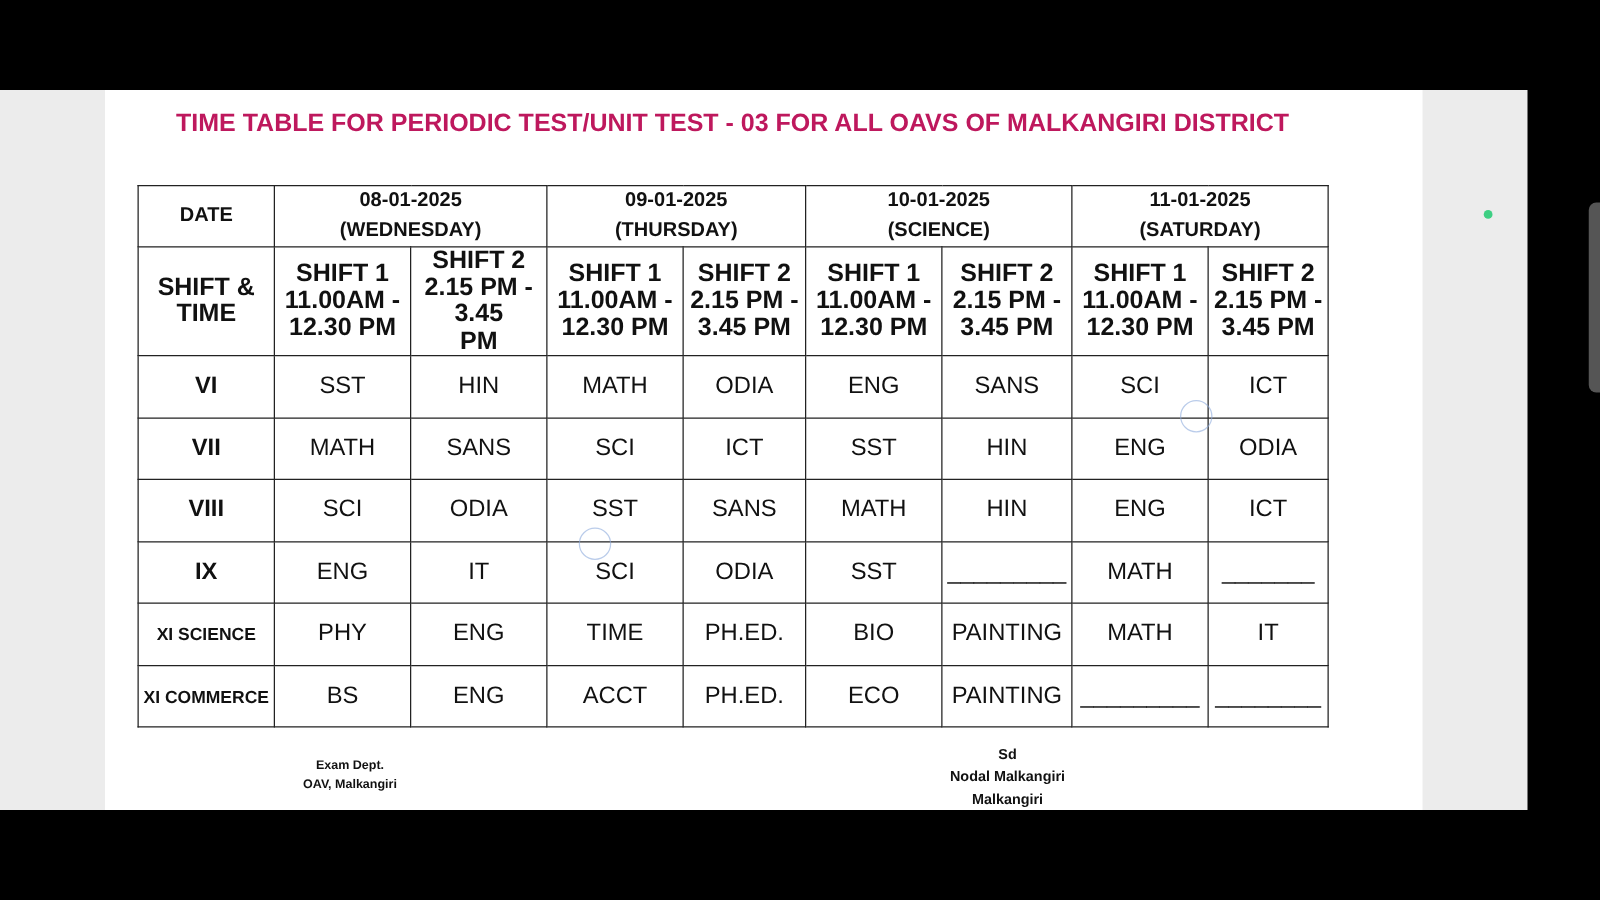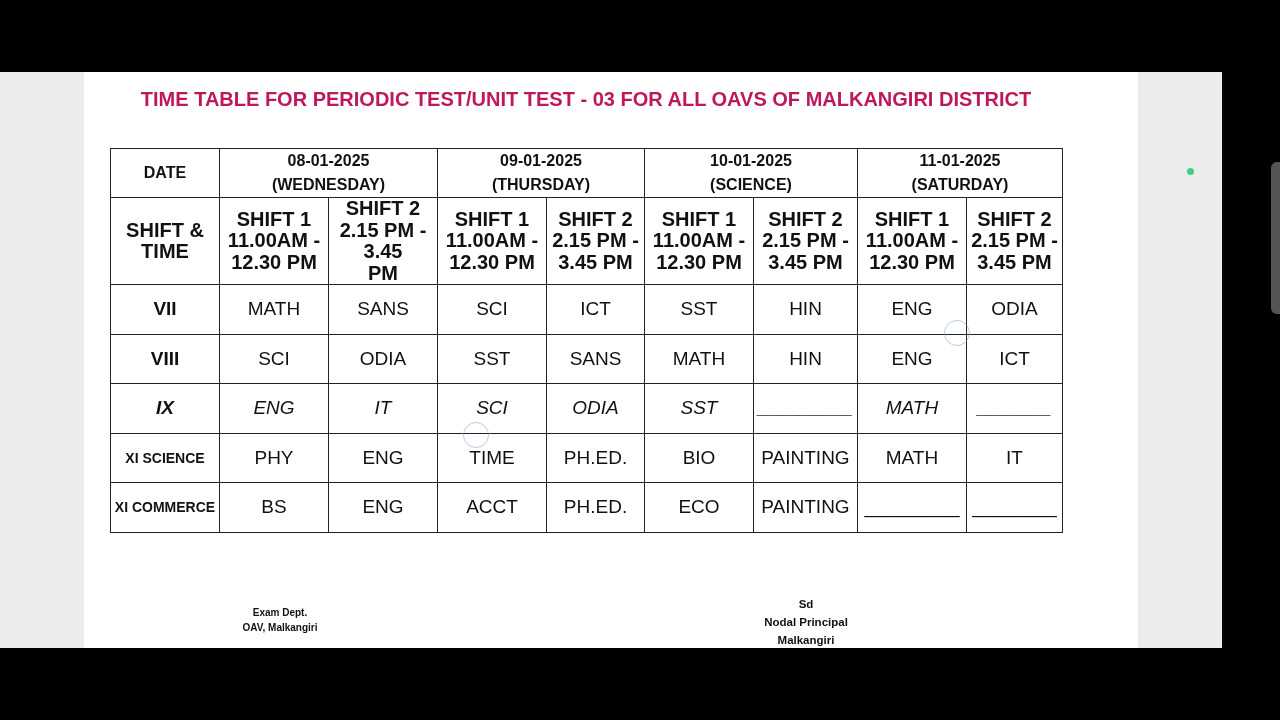--- a/index.html
+++ b/index.html
@@ -100,20 +100,31 @@
               <div>12.30 PM</div>
             </td>
         <td class="shift">
               <div>SHIFT 2</div>
               <div>2.15 PM -</div>
               <div>3.45 PM</div>
             </td>
       </tr>
       </tbody>
         <tbody id="body-rows">
+          <tr style="height: 49.5px;">
+            <td class="cls">VI</td>
+            <td class="subj">SST</td>
+            <td class="subj">HIN</td>
+            <td class="subj">MATH</td>
+            <td class="subj">ODIA</td>
+            <td class="subj">ENG</td>
+            <td class="subj">SANS</td>
+            <td class="subj">SCI</td>
+            <td class="subj">ICT</td>
+          </tr>
           <tr style="height: 49.5px; padding-left: 36px;">
             <td class="cls">VII</td>
             <td class="subj">MATH</td>
             <td class="subj">SANS</td>
             <td class="subj">SCI</td>
             <td class="subj">ICT</td>
             <td class="subj">SST</td>
             <td class="subj">HIN</td>
             <td class="subj">ENG</td>
             <td class="subj">ODIA</td>
@@ -122,21 +133,21 @@
             <td class="cls">VIII</td>
             <td class="subj">SCI</td>
             <td class="subj">ODIA</td>
             <td class="subj">SST</td>
             <td class="subj">SANS</td>
             <td class="subj">MATH</td>
             <td class="subj">HIN</td>
             <td class="subj">ENG</td>
             <td class="subj">ICT</td>
           </tr>
-          <tr style="height: 49.5px; font-style: italic;">
+          <tr style="height: 49.5px;">
             <td class="cls">IX</td>
             <td class="subj">ENG</td>
             <td class="subj">IT</td>
             <td class="subj">SCI</td>
             <td class="subj">ODIA</td>
             <td class="subj">SST</td>
             <td class="subj">_________</td>
             <td class="subj">MATH</td>
             <td class="subj">_______</td>
           </tr>
@@ -164,21 +175,21 @@
           </tr>
         </tbody>
     </table>
 
     <div class="foot f1">
       <div>Exam Dept.</div>
       <div>OAV, Malkangiri</div>
     </div>
     <div class="foot f2">
       <div>Sd</div>
-      <div>Nodal Principal</div>
+      <div>Nodal Malkangiri</div>
       <div>Malkangiri</div>
     </div>
   </div>
   <div class="dot"></div>
 </div>
 
 <div class="ring" style="left:944px;top:320px"></div>
 <div class="ring" style="left:463px;top:422px"></div>
 <div class="scroll-handle"></div>
 

